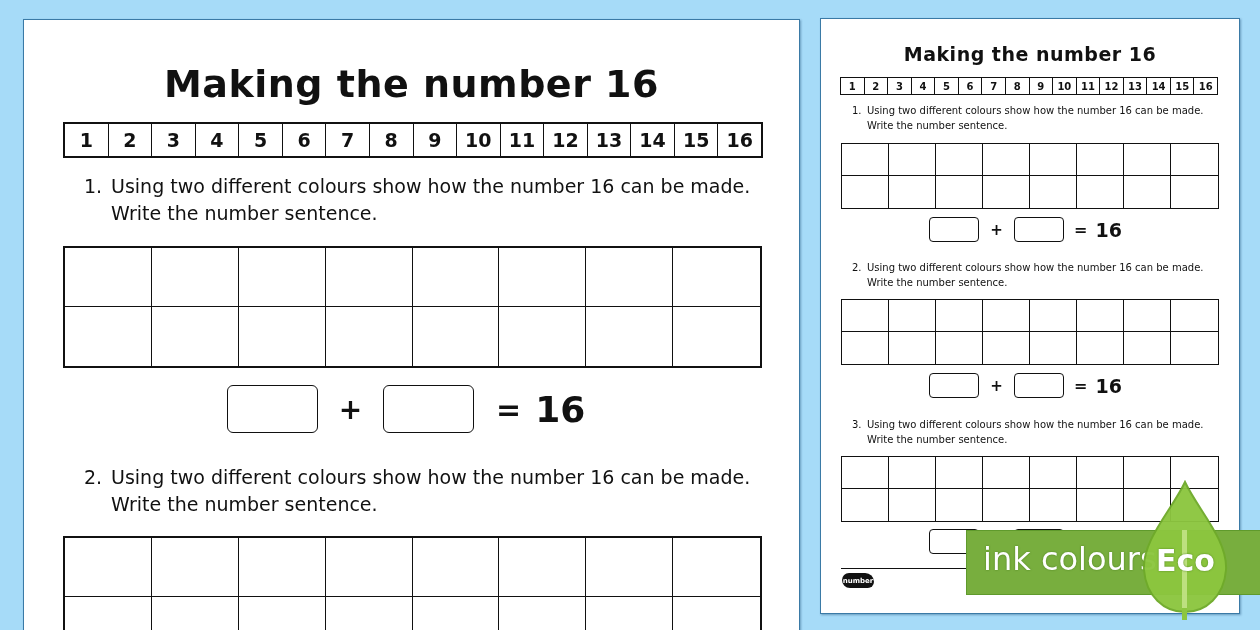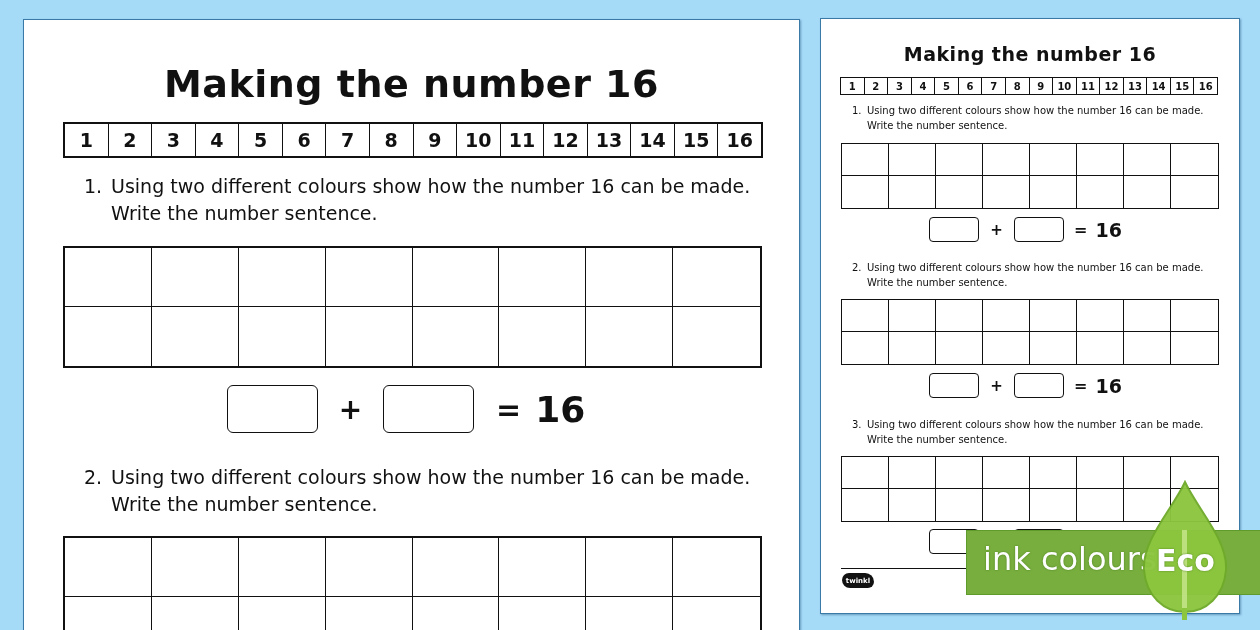--- a/index.html
+++ b/index.html
@@ -264,21 +264,21 @@
       <div class="box"></div>
       <div class="box"></div>
   </div>
   <div class="equation" style="top:510px;">
     <div class="answer-box"></div>
     <span class="plus">+</span>
     <div class="answer-box"></div>
   </div>
 
   <div id="footer-line"></div>
-  <div id="twinkl-logo">twinkl</div>
+  <div id="twinkl-logo">number</div>
 </div>
 
 <div id="eco-banner">
   <span id="eco-label">ink colours</span>
 </div>
 <svg id="eco-leaf" viewBox="0 0 90 140">
   <path d="M45 2 C 58 30, 88 60, 86 90 C 84 116, 66 132, 45 132 C 24 132, 6 116, 4 90 C 2 60, 32 30, 45 2 Z" fill="#8cc63f" stroke="#6faa2a" stroke-width="2" opacity="0.96"></path>
   <rect x="42" y="50" width="5" height="90" fill="#c6e48b" opacity="0.85"></rect>
   <rect x="42" y="128" width="5" height="12" fill="#8cc63f"></rect>
 </svg>

